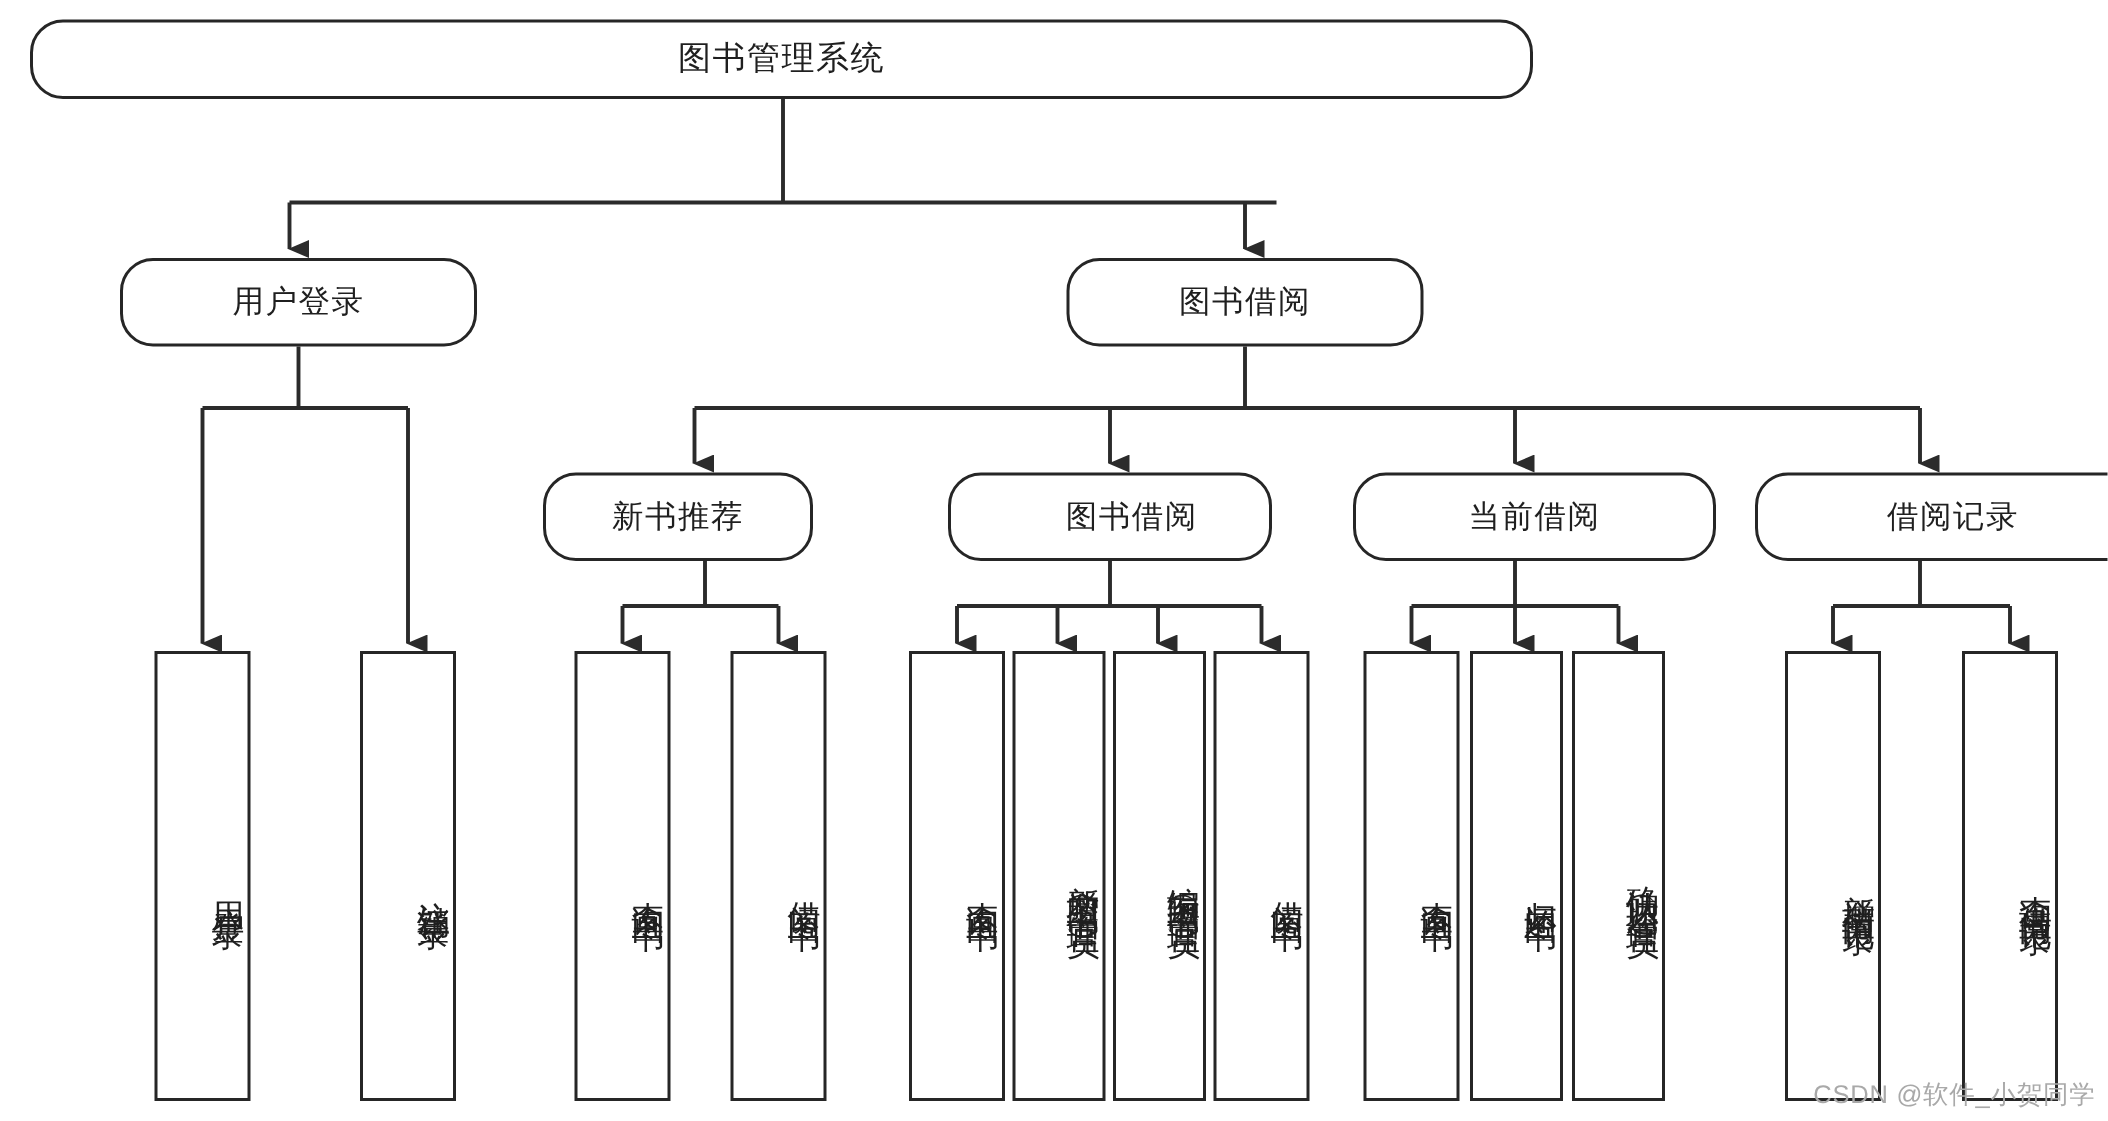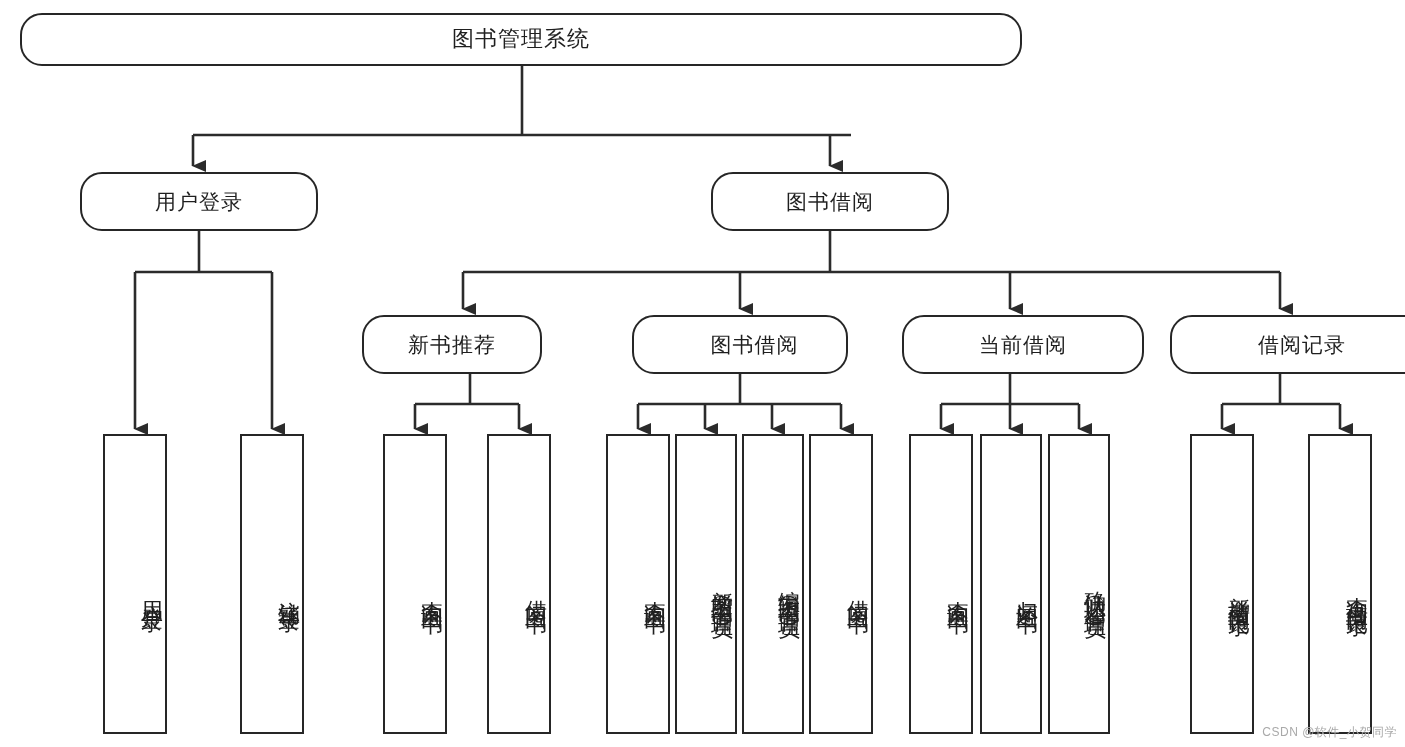--- a/index.html
+++ b/index.html
@@ -43,21 +43,21 @@
   }
   .node.v .vtxt{
     writing-mode:vertical-rl;
     text-orientation:upright;
     display:block;
   }
   .watermark{
     position:absolute;
     right:8px;
     bottom:6px;
-    font-size:12px;
+    font-size:17px;
     color:#a9a9a9;
     letter-spacing:0.5px;
     white-space:nowrap;
     font-family:"Liberation Sans","DejaVu Sans",sans-serif;
   }
 </style>
 </head>
 <body>
 
 <div id="diagram">

